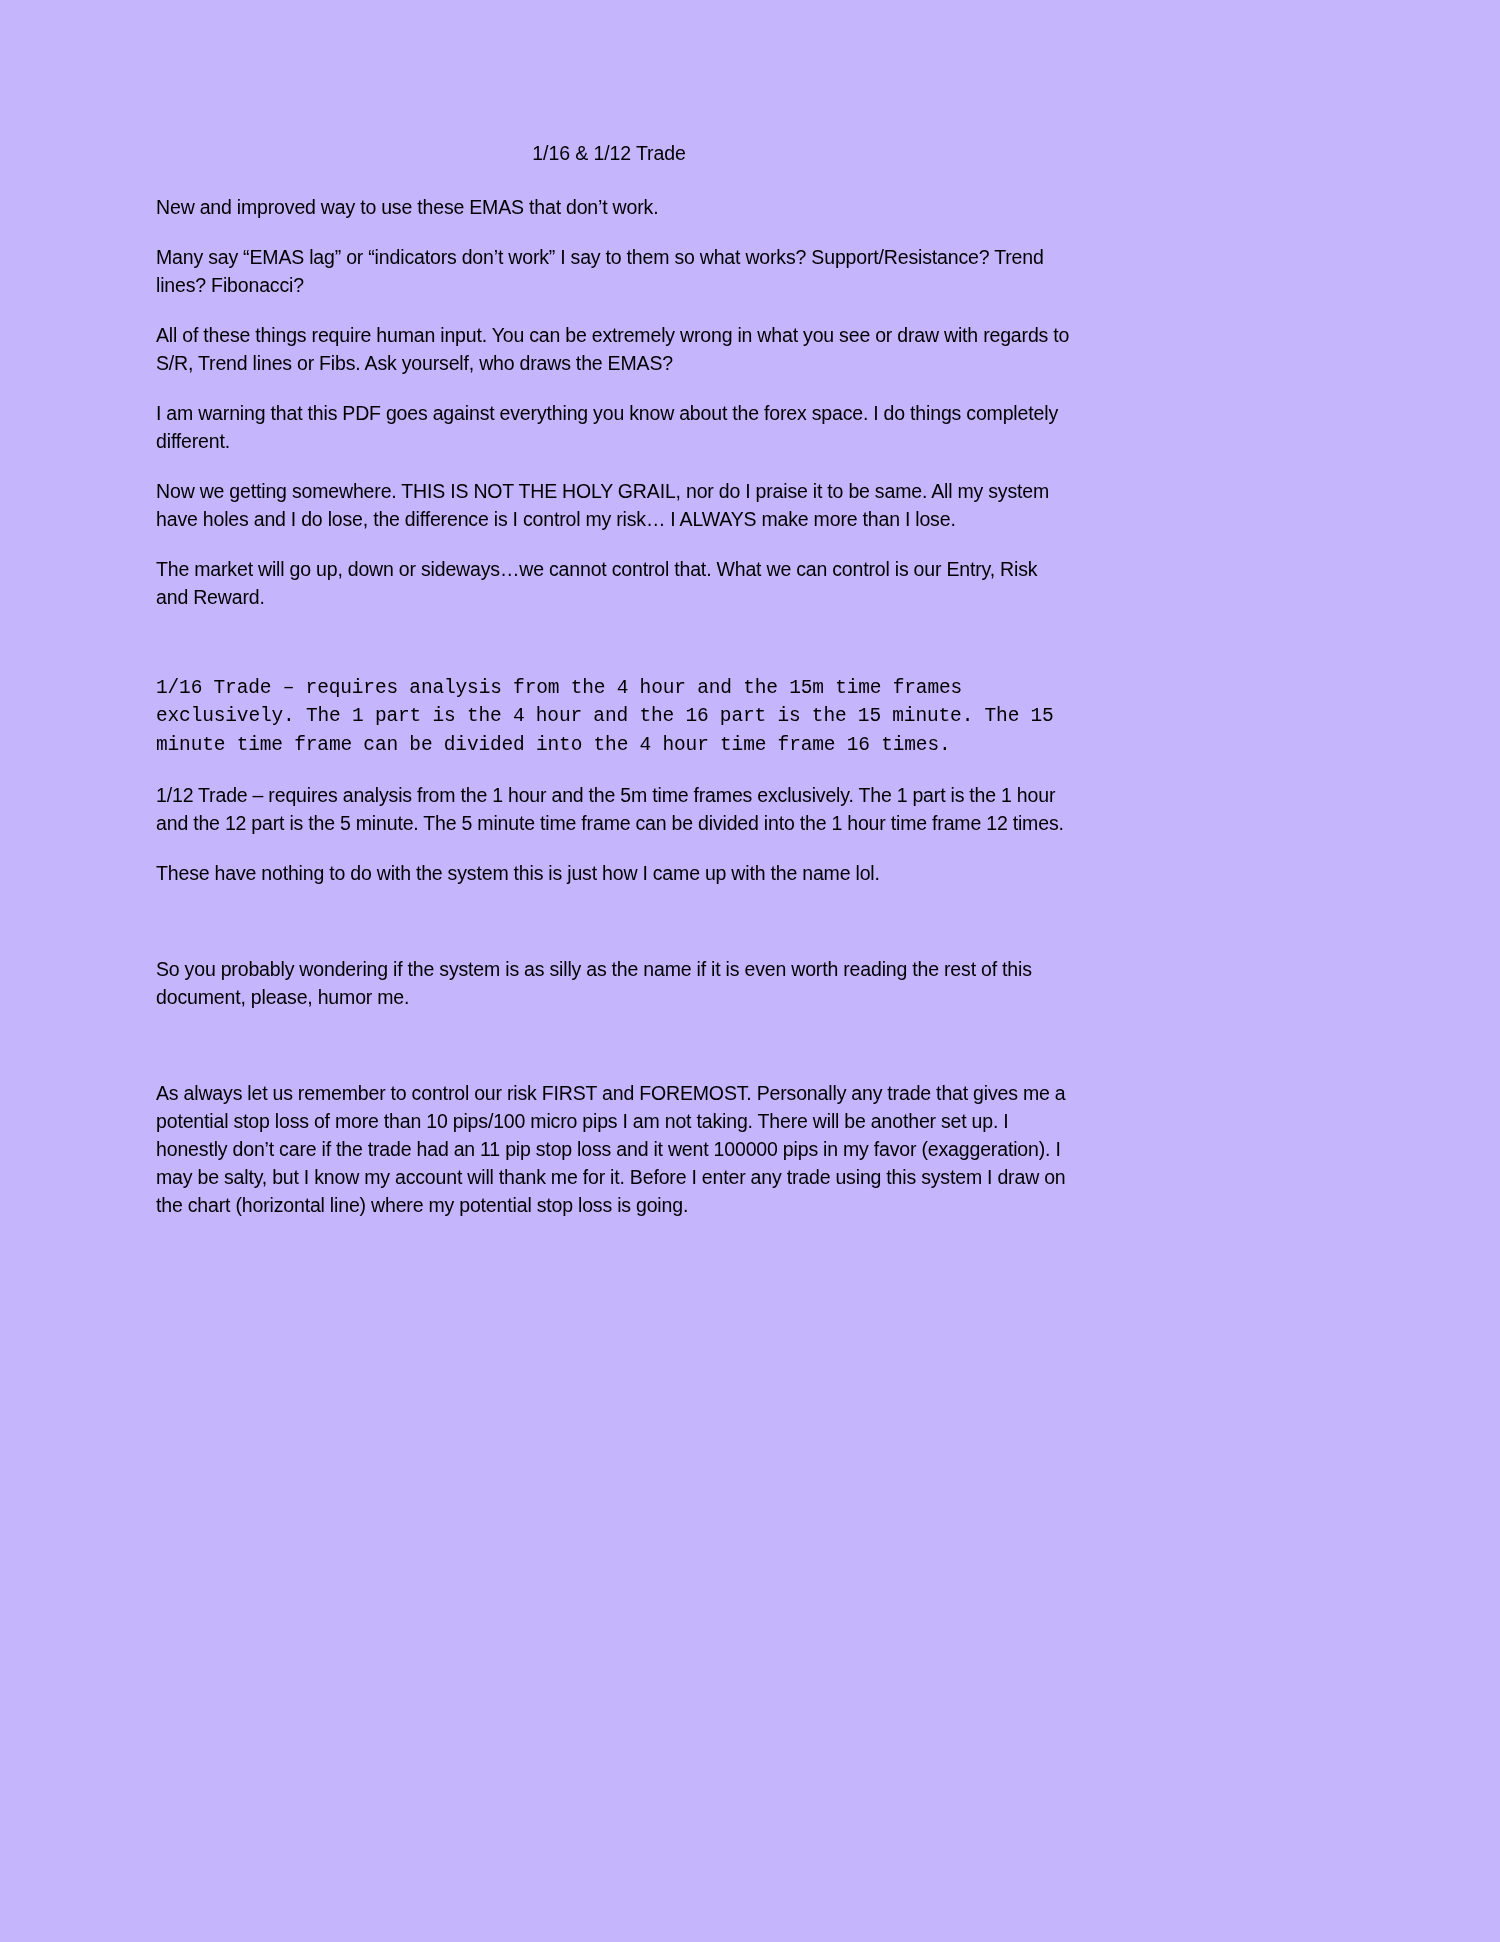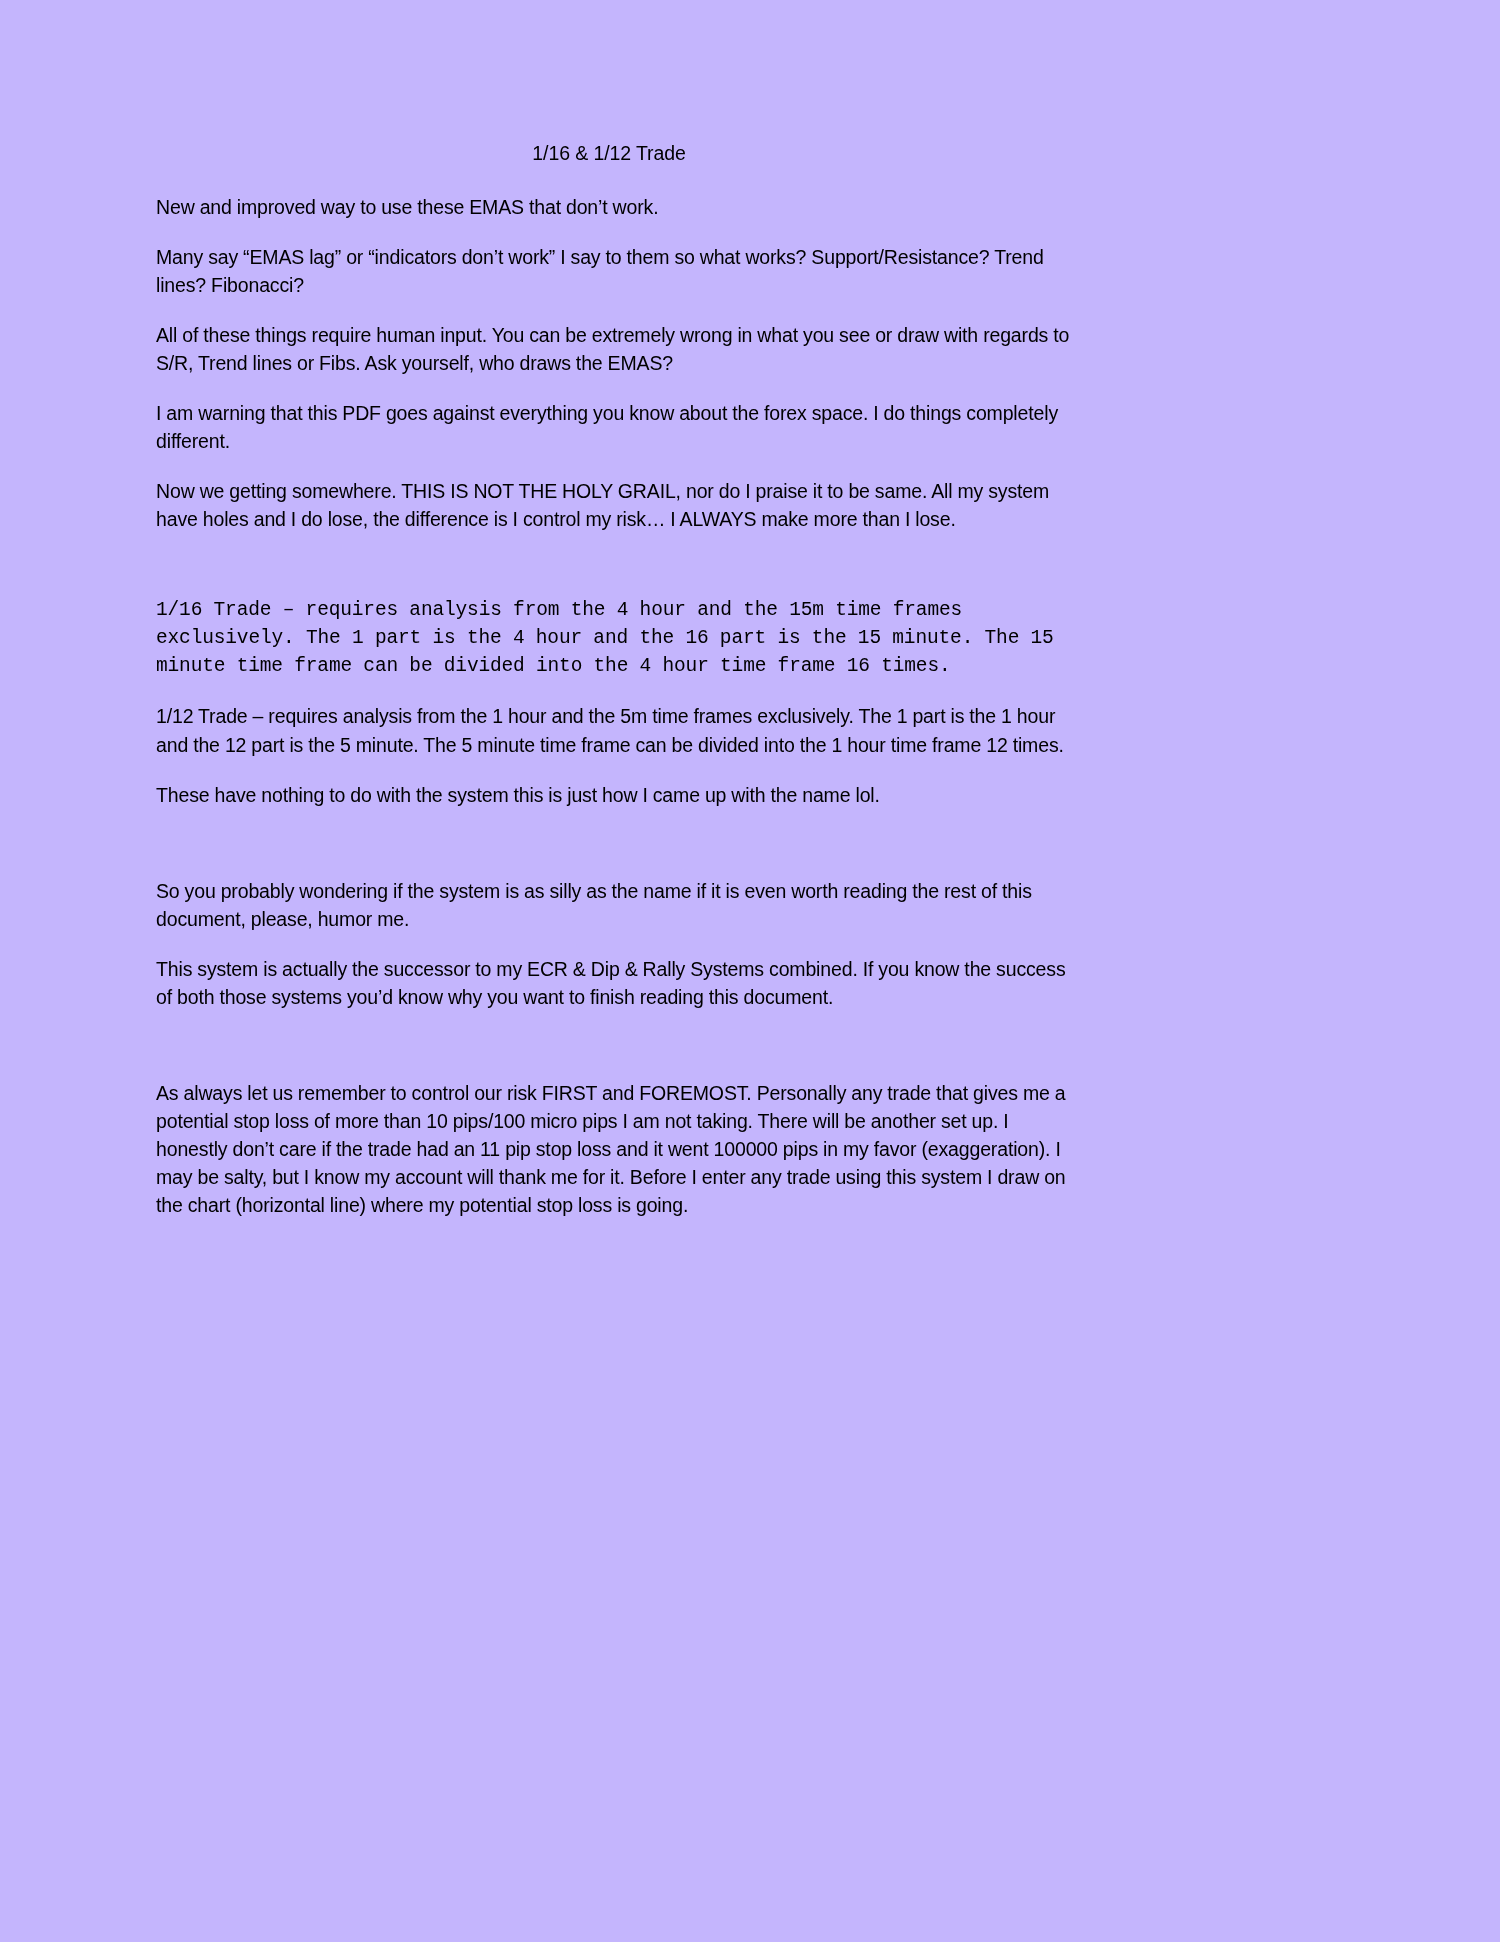--- a/index.html
+++ b/index.html
@@ -63,29 +63,29 @@
     <p class="para">New and improved way to use these EMAS that don’t work.</p>
 
     <p class="para">Many say “EMAS lag” or “indicators don’t work” I say to them so what works? Support/Resistance? Trend lines? Fibonacci?</p>
 
     <p class="para">All of these things require human input. You can be extremely wrong in what you see or draw with regards to S/R, Trend lines or Fibs. Ask yourself, who draws the EMAS?</p>
 
     <p class="para">I am warning that this PDF goes against everything you know about the forex space. I do things completely different.</p>
 
     <p class="para">Now we getting somewhere. THIS IS NOT THE HOLY GRAIL, nor do I praise it to be same. All my system have holes and I do lose, the difference is I control my risk… I ALWAYS make more than I lose.</p>
 
+    <p class="para">The market will go up, down or sideways…we cannot control that. What we can control is our Entry, Risk and Reward.</p>
 
 
 
     <p class="para gap-before">1/16 Trade – requires analysis from the 4 hour and the 15m time frames exclusively. The 1 part is the 4 hour and the 16 part is the 15 minute. The 15 minute time frame can be divided into the 4 hour time frame 16 times.</p>
 
     <p class="para">1/12 Trade – requires analysis from the 1 hour and the 5m time frames exclusively. The 1 part is the 1 hour and the 12 part is the 5 minute. The 5 minute time frame can be divided into the 1 hour time frame 12 times.</p>
 
     <p class="para">These have nothing to do with the system this is just how I came up with the name lol.</p>
 
     <p class="para gap-before-lg">So you probably wondering if the system is as silly as the name if it is even worth reading the rest of this document, please, humor me.</p>
 
-    <p class="para">This system is actually the successor to my ECR &amp; Dip &amp; Rally Systems combined. If you know the success of both those systems you’d know why you want to finish reading this document.</p>
 
     <p class="para gap-before-lg last">As always let us remember to control our risk FIRST and FOREMOST. Personally any trade that gives me a potential stop loss of more than 10 pips/100 micro pips I am not taking. There will be another set up. I honestly don’t care if the trade had an 11 pip stop loss and it went 100000 pips in my favor (exaggeration). I may be salty, but I know my account will thank me for it. Before I enter any trade using this system I draw on the chart (horizontal line) where my potential stop loss is going.</p>
 
   </div>
 </div>
 
 </body></html>

